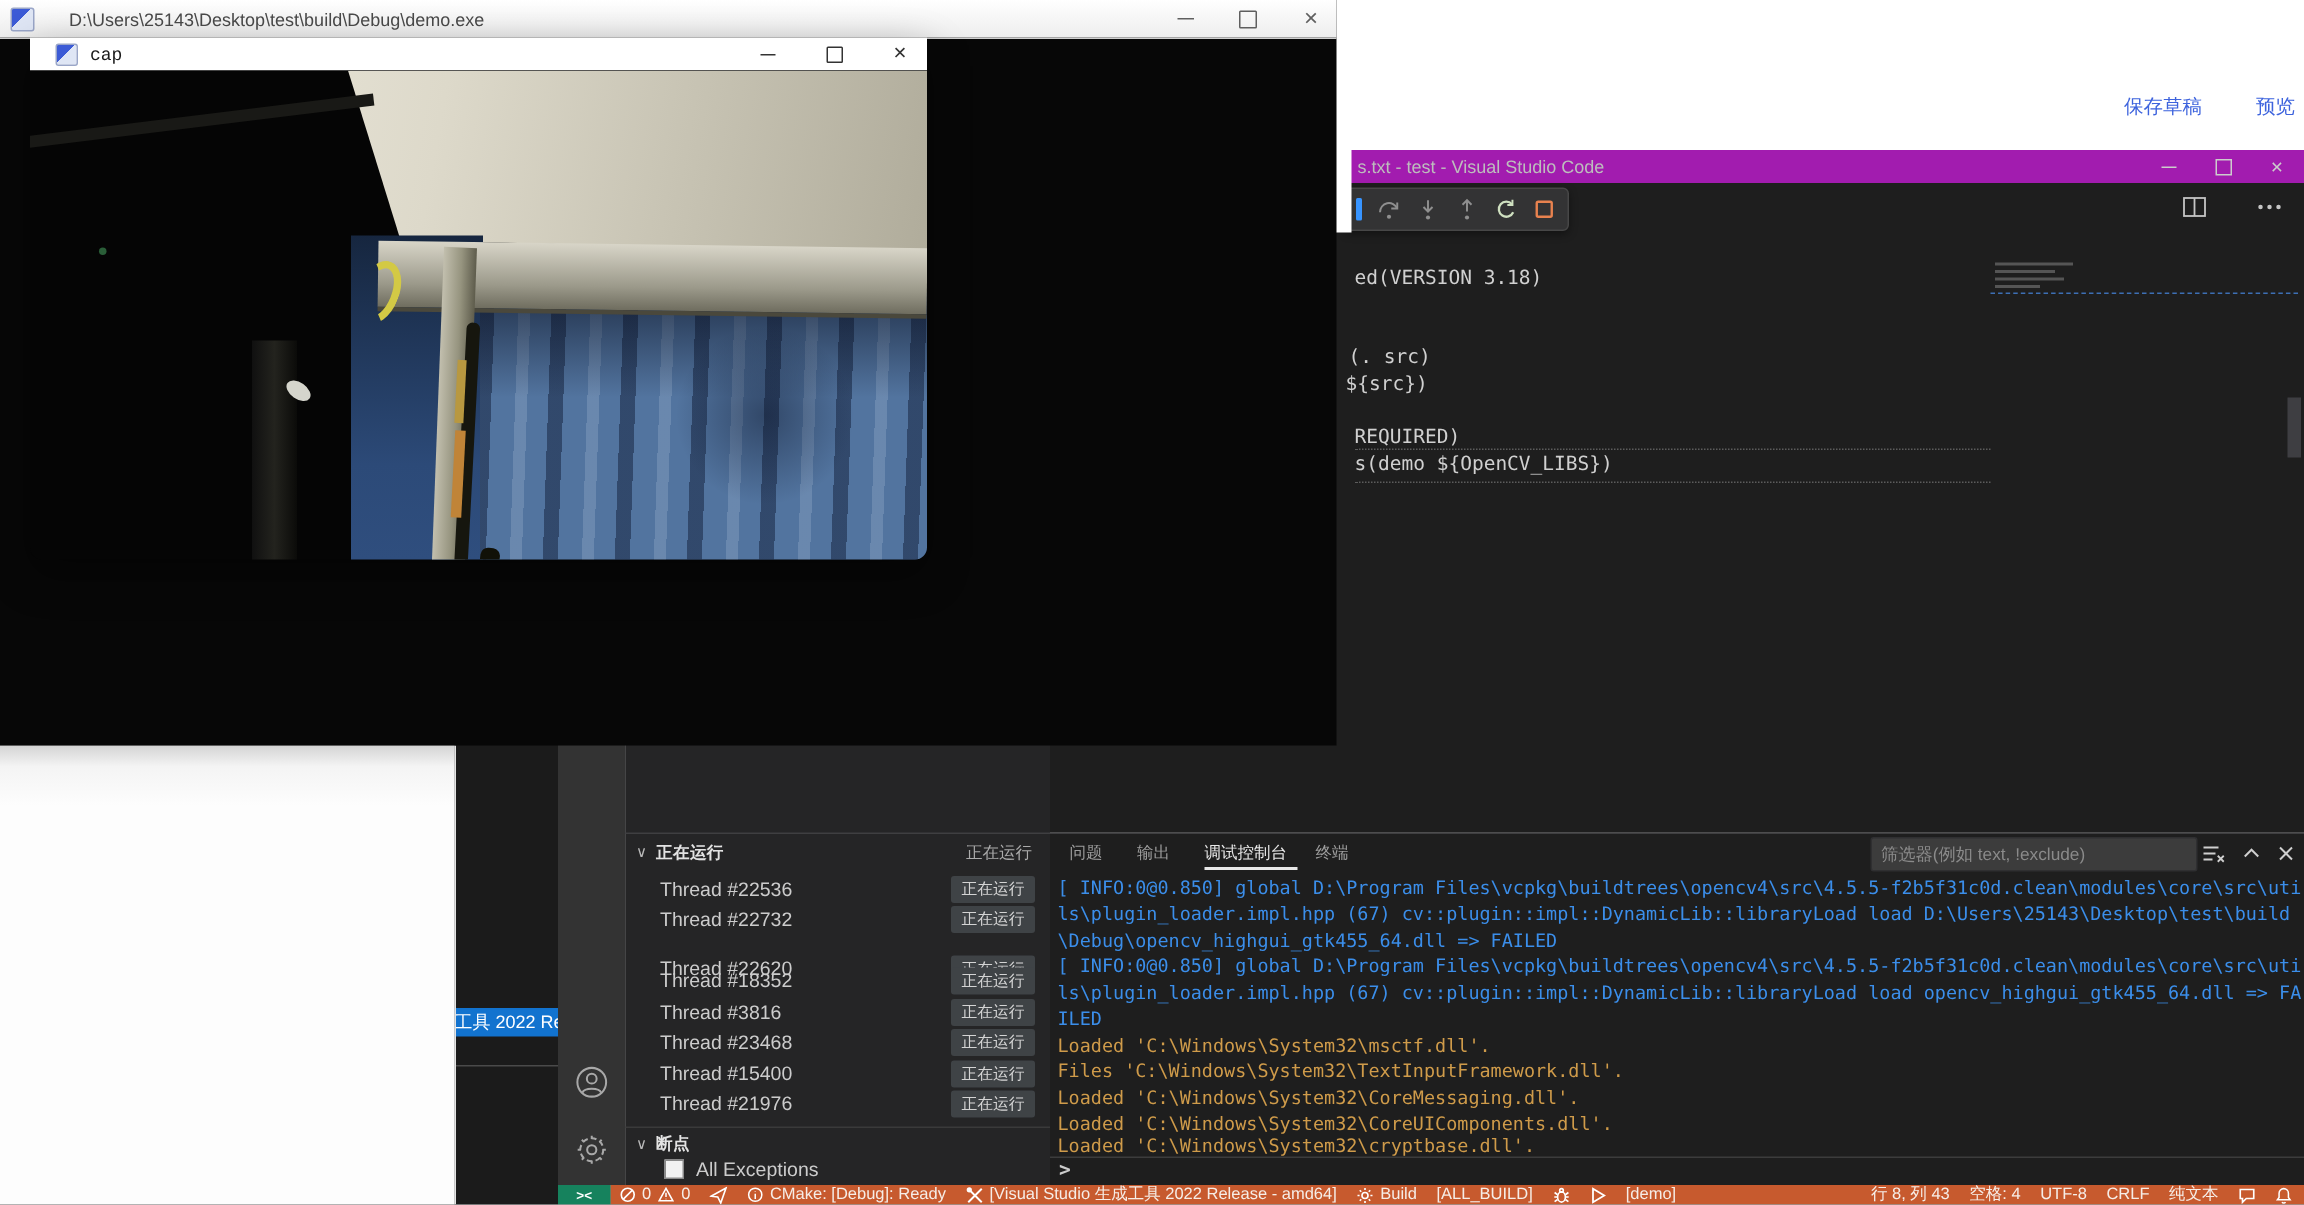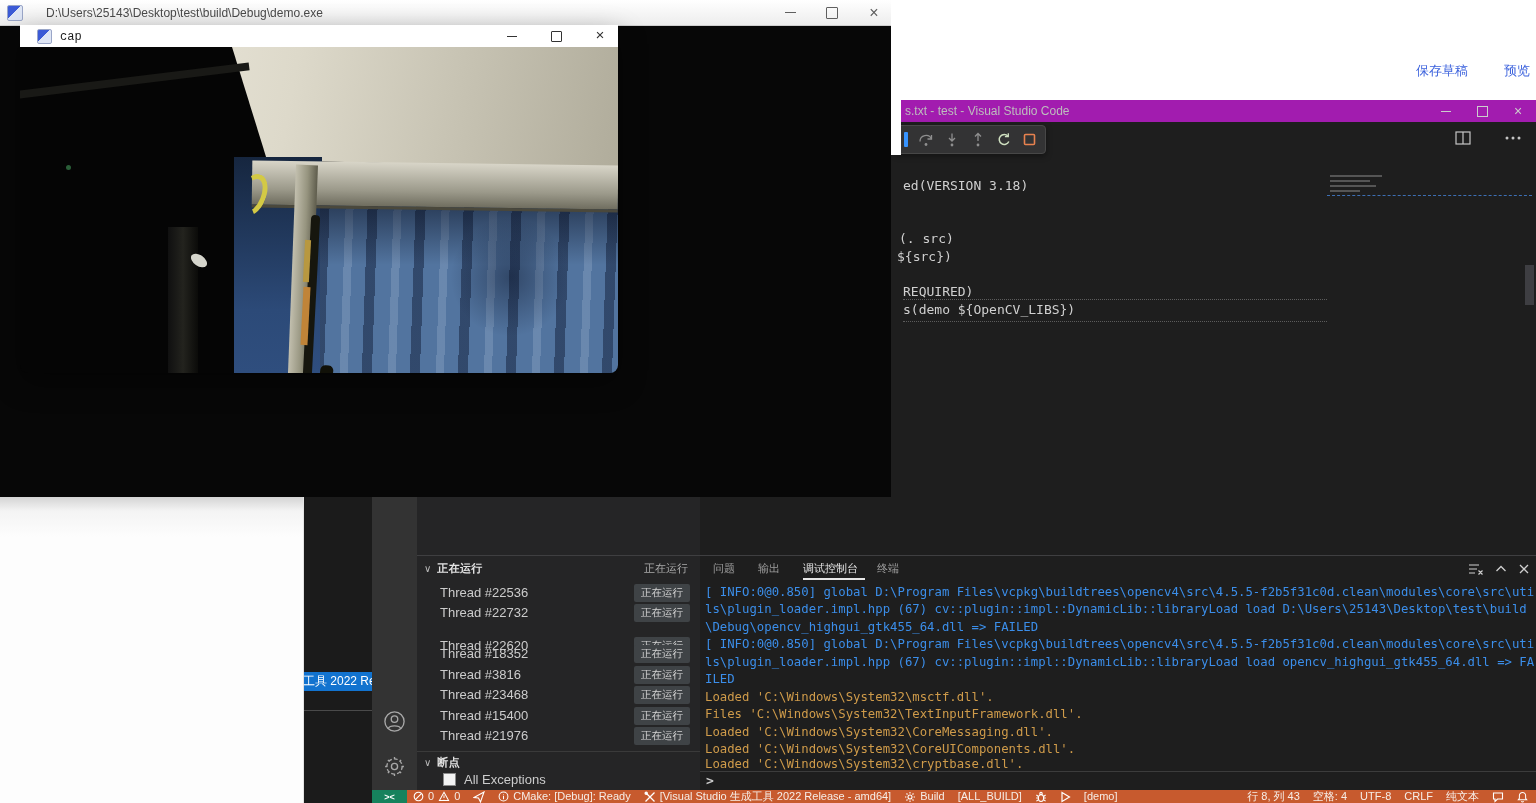--- a/index.html
+++ b/index.html
@@ -179,20 +179,23 @@
   <div class="abs" style="left:1525px;top:265px;width:9px;height:40px;background:#3e3e42;"></div>
 
   <div class="panel-top abs"></div>
   <div class="panelbg abs"></div>
   <span class="ptab" style="left:713px;">问题</span>
   <span class="ptab" style="left:758px;">输出</span>
   <span class="ptab active" style="left:803px;">调试控制台</span>
   <span class="ptab" style="left:877px;">终端</span>
   <div class="abs" style="left:803px;top:578px;width:62px;height:1.5px;background:#e7e7e7;"></div>
 
+  <div class="filter abs">
+    <input placeholder="筛选器(例如 text, !exclude)" style="">
+  </div>
   <span class="abs" style="left:1468px;top:561px;">
     <svg width="16" height="16" viewBox="0 0 16 16" fill="none" stroke="#cfcfcf" stroke-width="1.2">
         <path d="M1 4h10M1 8h8M1 12h6M10.5 9.5l4 4M14.5 9.5l-4 4"></path>
       </svg>
     </span>
   <span class="abs" style="left:1494px;top:562px;">
     <svg width="14" height="14" viewBox="0 0 14 14" fill="none" stroke="#cfcfcf" stroke-width="1.3">
         <path d="M2.5 9 7 4.5 11.5 9"></path>
       </svg>
     </span>

